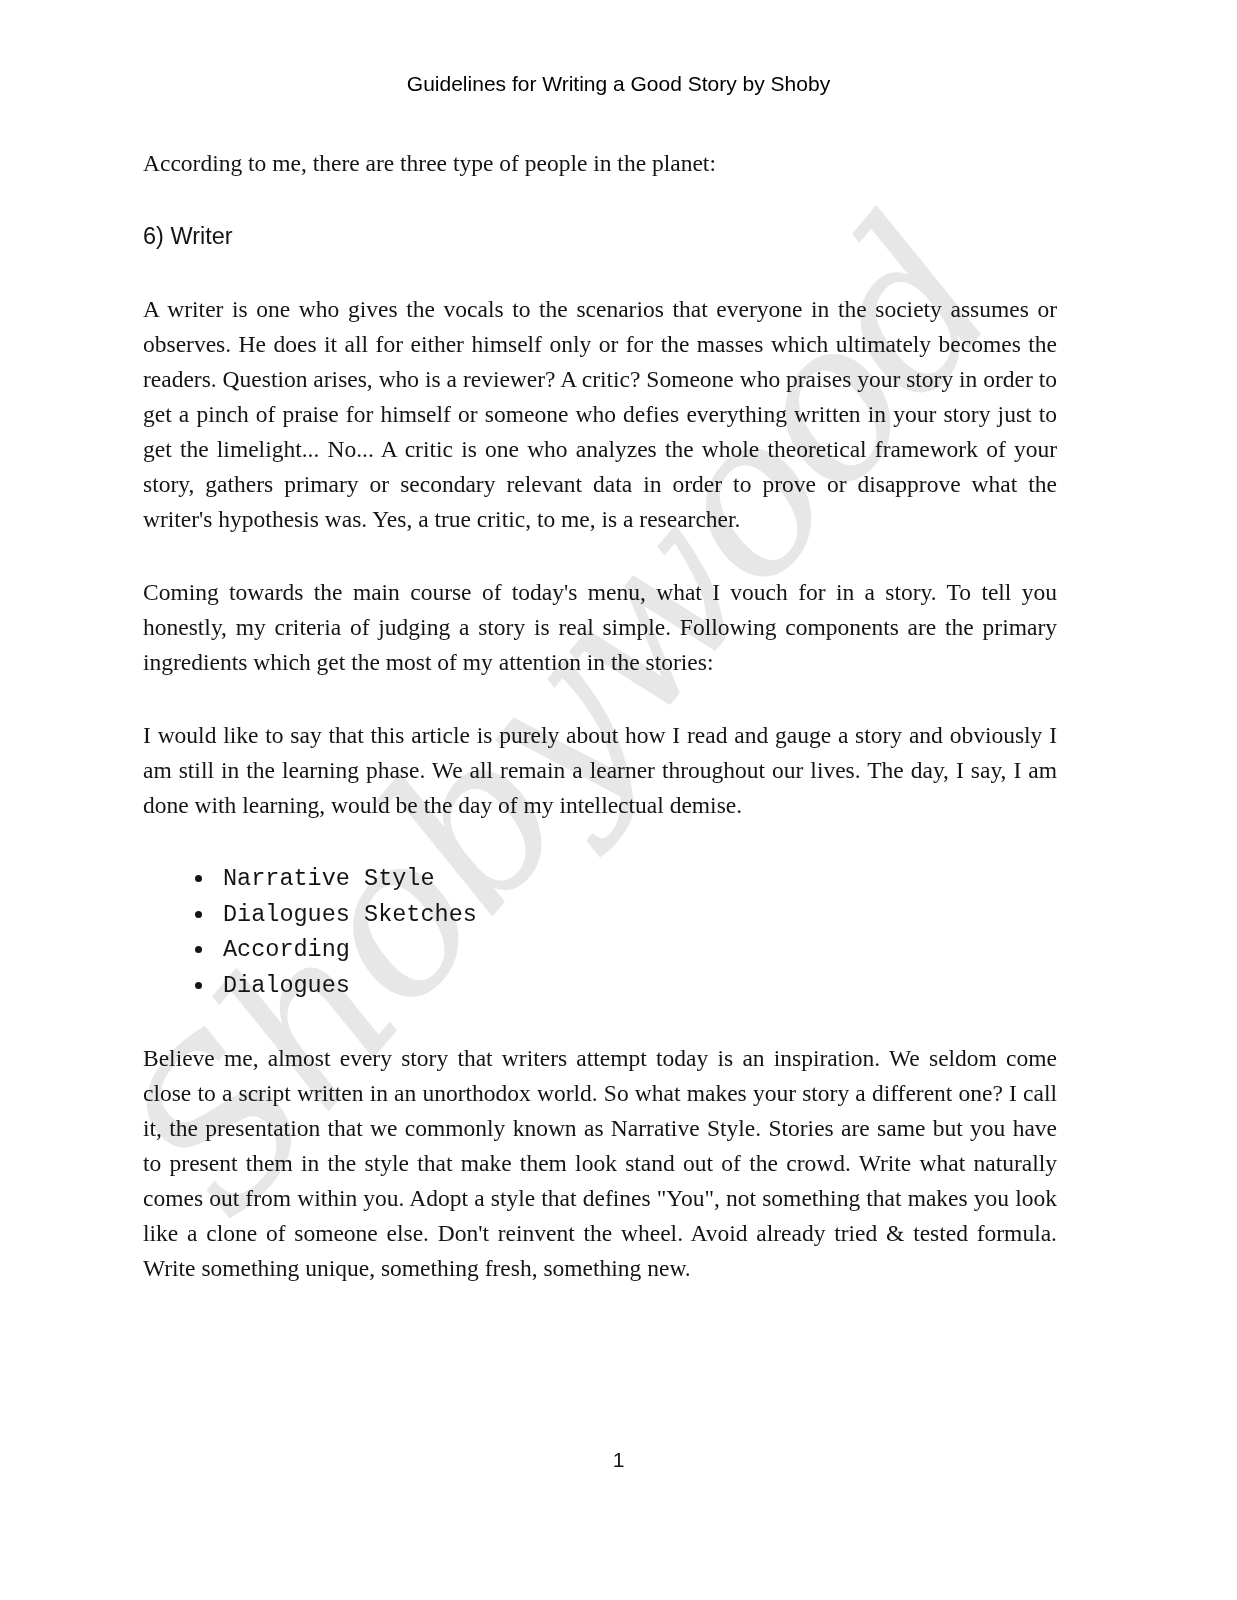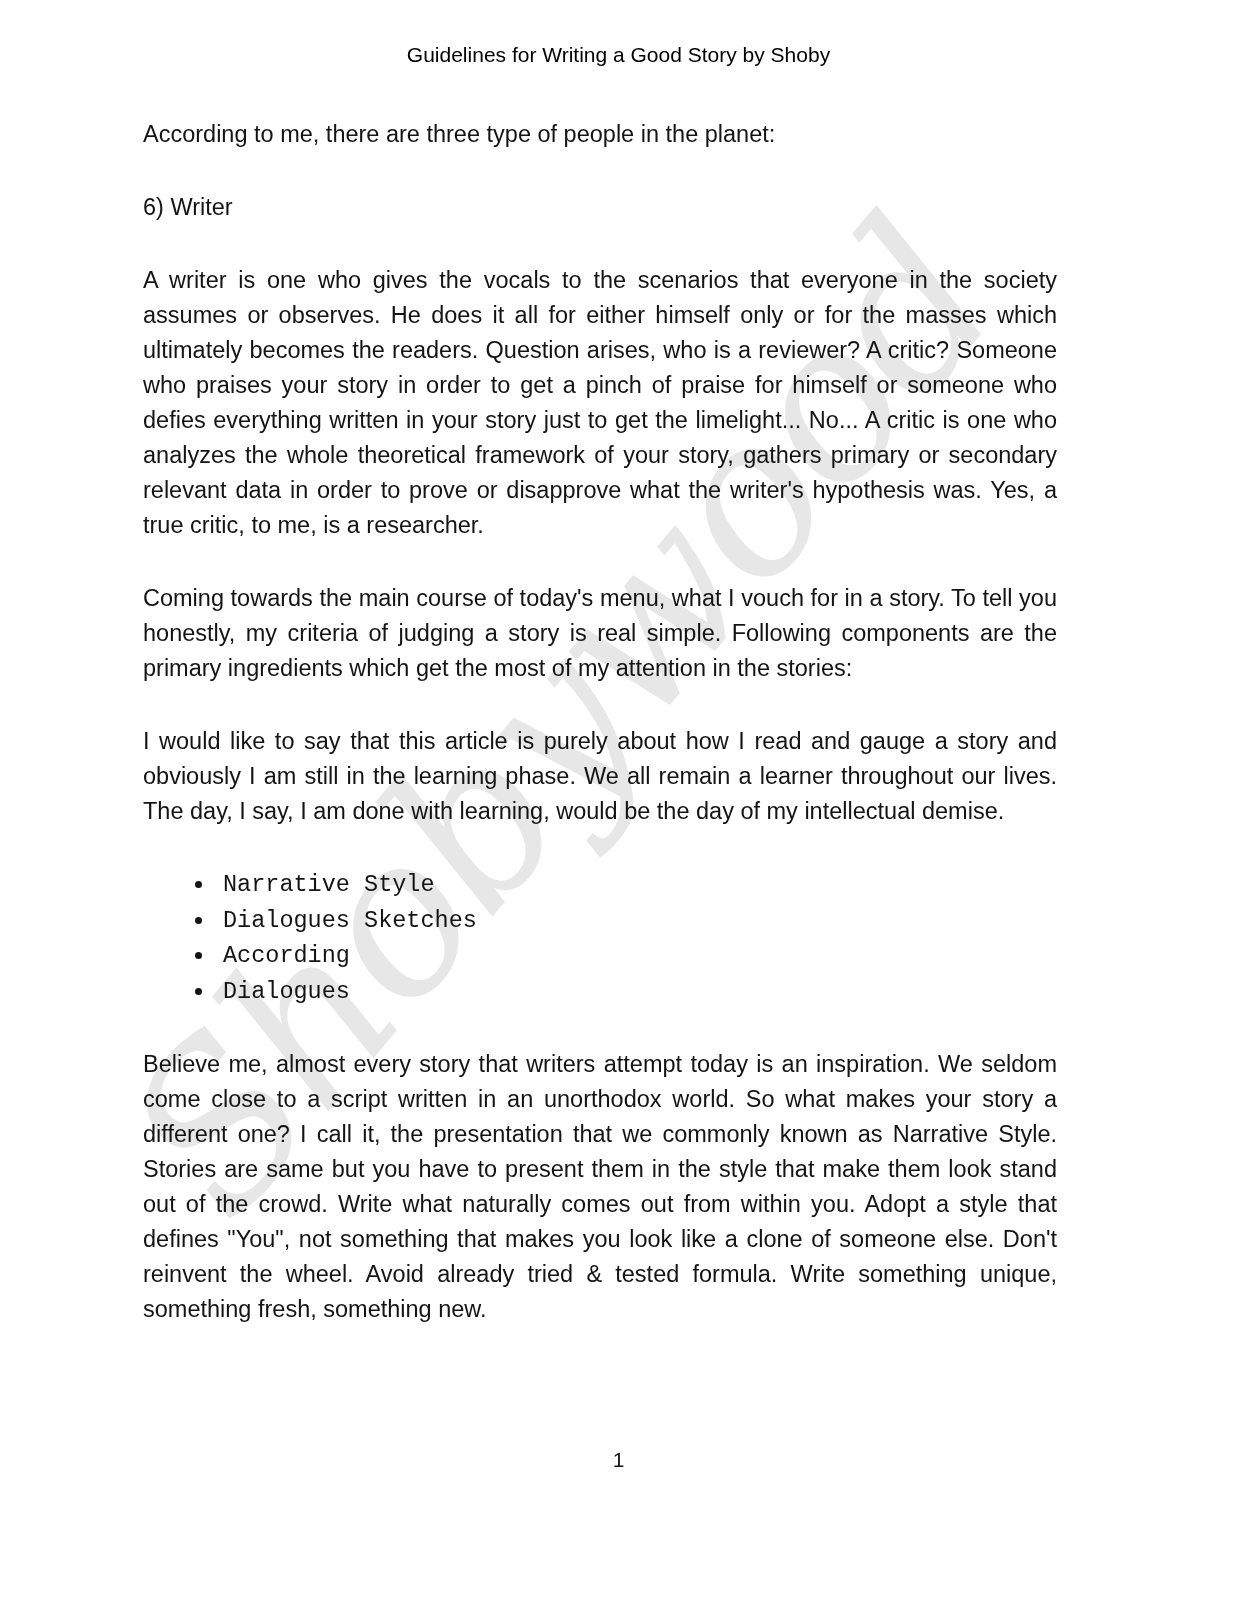--- a/index.html
+++ b/index.html
@@ -35,34 +35,35 @@
     opacity: 0.55;
     white-space: nowrap;
     z-index: 0;
     pointer-events: none;
     user-select: none;
   }
   .header {
     position: relative;
     z-index: 1;
     text-align: center;
-    padding-top: 43px;
+    padding-top: 72px;
     font-size: 21px;
     color: #000000;
   }
   .content {
     position: relative;
     z-index: 1;
     padding: 50px 165px 0 143px;
     font-size: 23.5px;
     line-height: 35px;
     color: #141414;
   }
   .content p {
     margin: 0 15px 38px 0;
+    font-family: Liberation Serif, serif;
   }
   .content p.justify {
     text-align: justify;
   }
   .plain-list {
     margin: 0 0 38px 0;
   }
   .plain-list div {
     line-height: 35px;
   }

